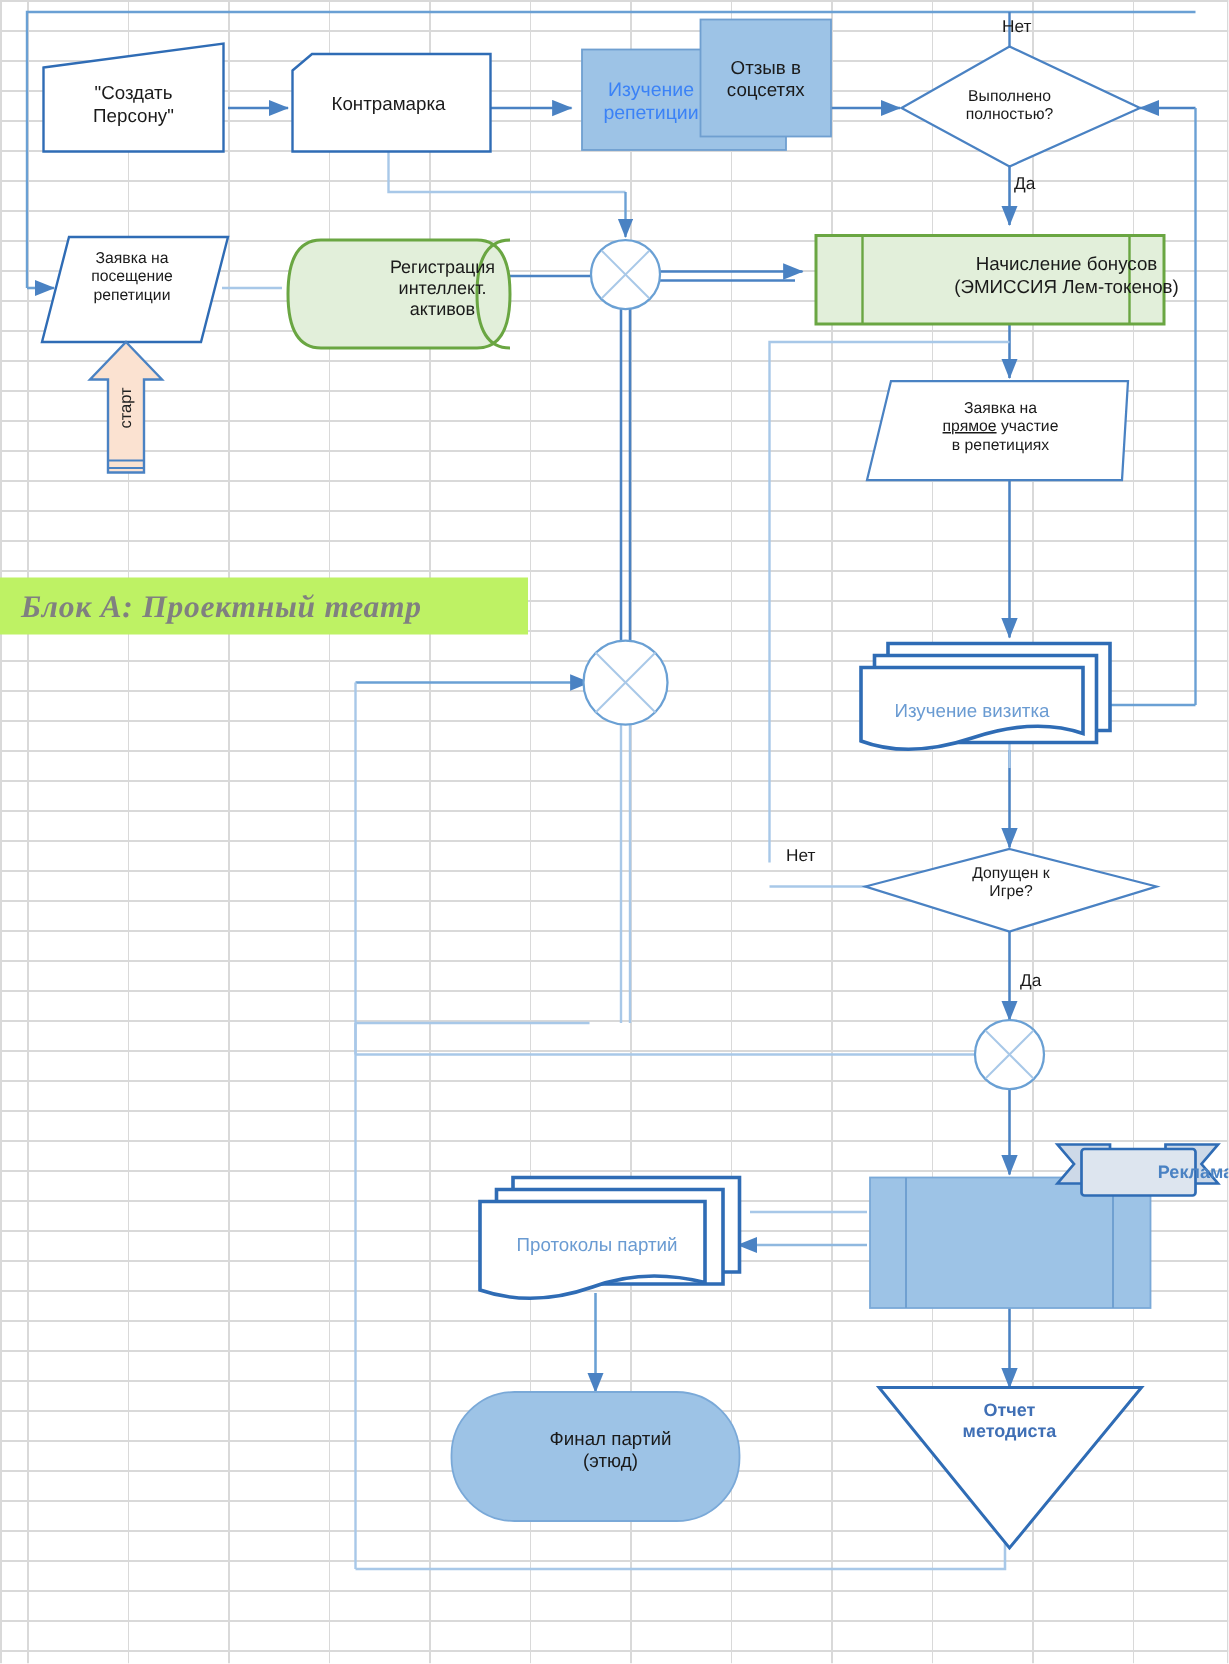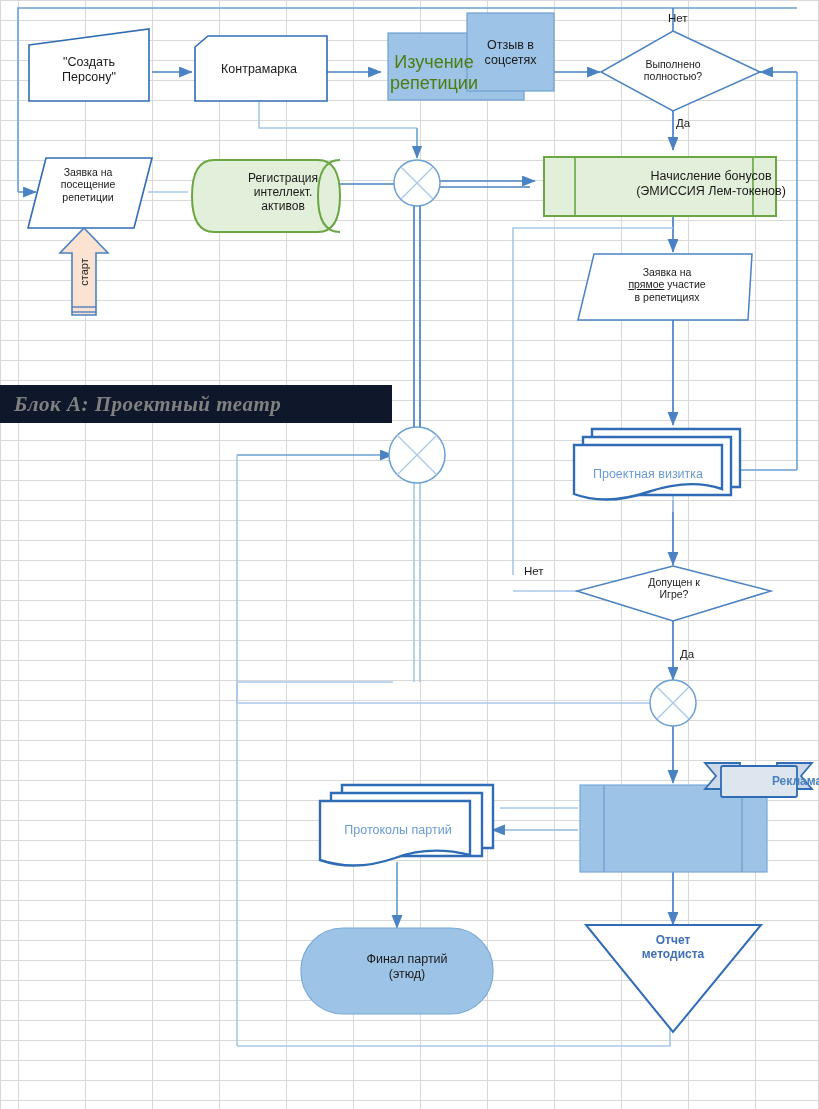--- a/index.html
+++ b/index.html
@@ -1,22 +1,22 @@
 <!DOCTYPE html>
 <html><head>
 <meta charset="utf-8">
 <style>
   html,body{margin:0;padding:0;background:#ffffff;}
   body{font-family:"Liberation Sans","DejaVu Sans",sans-serif;}
   #canvas{position:relative;width:819px;height:1109px;overflow:hidden;background:#fff;}
   #grid,#shapes{position:absolute;left:0;top:0;width:819px;height:1109px;}
   .lbl{position:absolute;text-align:center;line-height:1.18;pointer-events:none;}
   .blockA{
-    position:absolute;left:0px;top:385px;width:392px;height:38px;
-    background:#0f172a;display:flex;align-items:center;
+    position:absolute;left:0px;top:385px;width:352px;height:38px;
+    background:#bef264;display:flex;align-items:center;
   }
   .blockA span{
     font-family:"Liberation Serif","DejaVu Serif",serif;
     font-style:italic;font-weight:bold;font-size:21px;color:#808080;
     padding-left:14px;letter-spacing:.5px;white-space:nowrap;
   }
   .startTxt{
     position:absolute;left:60px;top:248px;width:48px;height:48px;
     display:flex;align-items:center;justify-content:center;
     transform:rotate(-90deg);
@@ -261,21 +261,21 @@
 
   <div class="startTxt">старт</div>
 
   <div class="lbl" style="left:29px;top:55px;width:120px;font-size:12.5px;color:#1a1a1a;">
     <div>"Создать</div>
     <div>Персону"</div>
   </div>
 
   <div class="lbl" style="left:195px;top:62px;width:128px;font-size:12.5px;color:#1a1a1a;">Контрамарка</div>
 
-  <div class="lbl" style="left:388px;top:52px;width:92px;font-size:18px;color:#4d7c0f;">
+  <div class="lbl" style="left:388px;top:52px;width:92px;font-size:13px;color:#3b82f6;">
     <div>Изучение</div>
     <div>репетиции</div>
   </div>
 
   <div class="lbl" style="left:467px;top:38px;width:87px;font-size:12.5px;color:#1a1a1a;">
     <div>Отзыв в</div>
     <div>соцсетях</div>
   </div>
 
   <div class="lbl" style="left:613px;top:58px;width:120px;font-size:10.5px;color:#1a1a1a;">
@@ -286,38 +286,38 @@
   <div class="lbl" style="left:668px;top:12px;width:44px;font-size:11.5px;color:#1a1a1a;text-align:left;">Нет</div>
 
   <div class="lbl" style="left:676px;top:117px;width:40px;font-size:11.5px;color:#1a1a1a;text-align:left;">Да</div>
 
   <div class="lbl" style="left:32px;top:166px;width:112px;font-size:10.5px;color:#1a1a1a;">
     <div>Заявка на</div>
     <div>посещение</div>
     <div>репетиции</div>
   </div>
 
-  <div class="lbl" style="left:196px;top:171px;width:126px;font-size:12px;color:#1a1a1a;padding-left:24px;">
+  <div class="lbl" style="left:208px;top:171px;width:126px;font-size:12px;color:#1a1a1a;padding-left:24px;">
     <div>Регистрация</div>
     <div>интеллект.</div>
     <div>активов</div>
   </div>
 
   <div class="lbl" style="left:575px;top:169px;width:178px;font-size:12.5px;color:#1a1a1a;margin-left:47px;">
     <div>Начисление бонусов</div>
     <div>(ЭМИССИЯ Лем-токенов)</div>
   </div>
 
   <div class="lbl" style="left:592px;top:266px;width:150px;font-size:10.5px;color:#1a1a1a;">
     <div>Заявка на</div>
     <div><u>прямое</u><span> участие</span></div>
     <div>в репетициях</div>
   </div>
 
-  <div class="lbl" style="left:574px;top:467px;width:148px;font-size:12.5px;color:#6a9bd2;">Проектная визитка</div>
+  <div class="lbl" style="left:574px;top:467px;width:148px;font-size:12.5px;color:#6a9bd2;">Изучение визитка</div>
 
   <div class="lbl" style="left:620px;top:576px;width:108px;font-size:10.5px;color:#1a1a1a;">
     <div>Допущен к</div>
     <div>Игре?</div>
   </div>
 
   <div class="lbl" style="left:524px;top:565px;width:44px;font-size:11.5px;color:#1a1a1a;text-align:left;">Нет</div>
 
   <div class="lbl" style="left:680px;top:648px;width:40px;font-size:11.5px;color:#1a1a1a;text-align:left;">Да</div>
 

